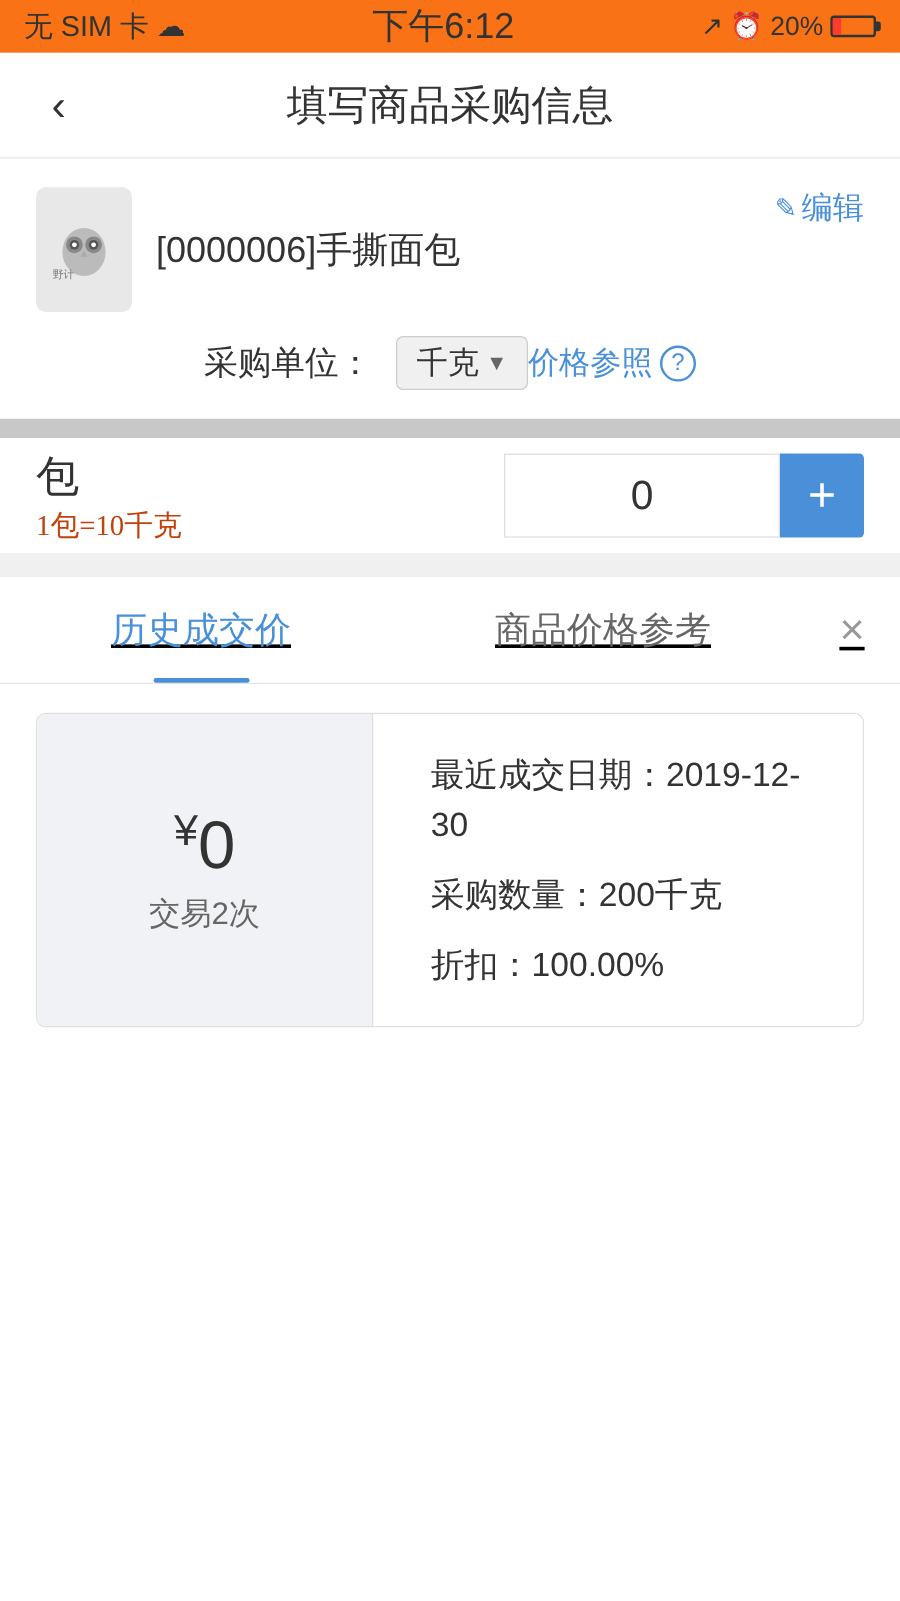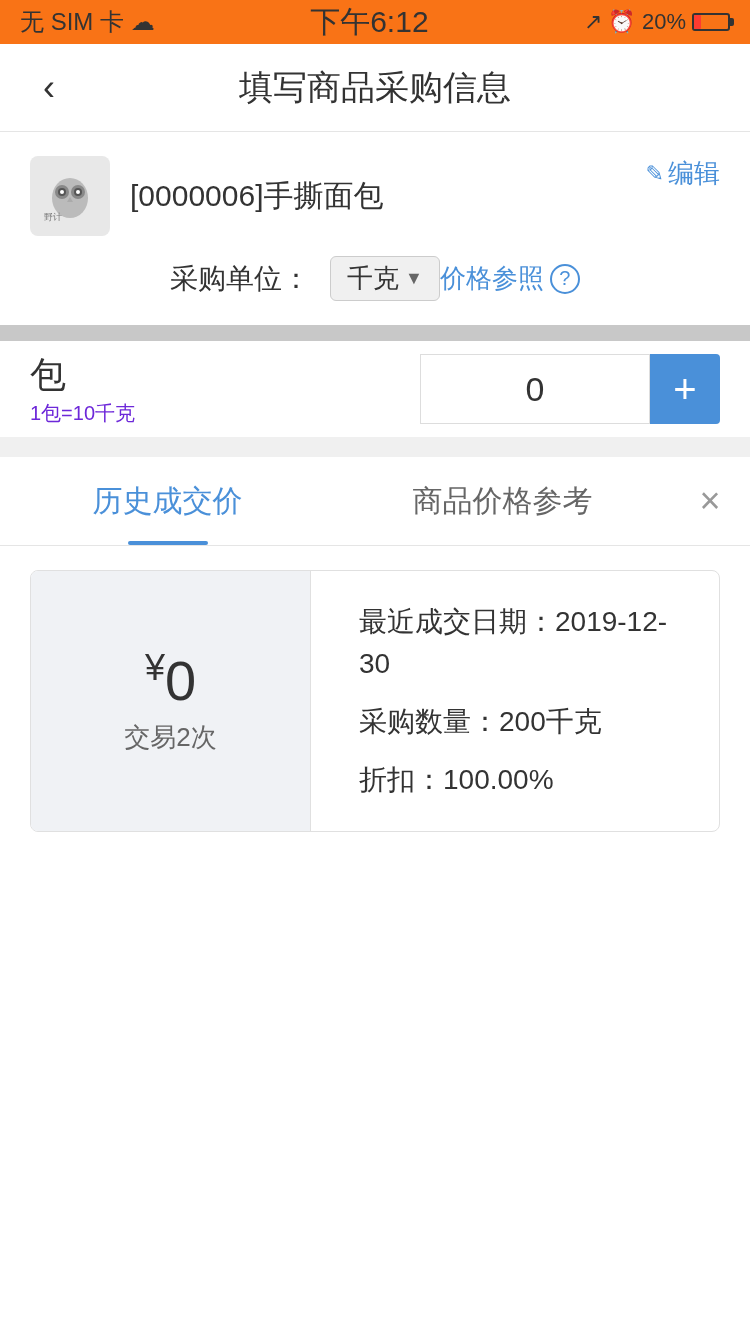--- a/index.html
+++ b/index.html
@@ -111,21 +111,21 @@
       align-items: flex-start;
       justify-content: space-between;
     }
     .product-left {
       display: flex;
       align-items: center;
       gap: 20px;
     }
     .product-icon {
       width: 80px;
-      height: 80px;
+      height: 104px;
       background: #e8e8e8;
       border-radius: 8px;
       display: flex;
       align-items: center;
       justify-content: center;
       overflow: hidden;
     }
     .owl-icon {
       font-size: 28px;
       color: #888;
@@ -221,22 +221,23 @@
     .quantity-label-area {
       display: flex;
       flex-direction: column;
     }
     .quantity-unit {
       font-size: 36px;
       color: #333;
       font-weight: 500;
     }
     .quantity-conversion {
-      font-size: 20px;
-      color: #6d28d9;
+      font-size: 24px;
+      color: #c2410c;
+      font-family: Liberation Serif, serif;
     }
     .quantity-input-area {
       display: flex;
       align-items: center;
       gap: 0;
     }
     .quantity-input-box {
       width: 230px;
       height: 70px;
       border: 1px solid #ddd;
@@ -264,20 +265,21 @@
     
     .tabs-container {
       background: #ffffff;
       margin-top: 20px;
     }
     .tabs-header {
       display: flex;
       align-items: center;
       border-bottom: 1px solid #e5e5e5;
       position: relative;
+      text-decoration: underline;
     }
     .tab-item {
       flex: 1;
       height: 88px;
       display: flex;
       align-items: center;
       justify-content: center;
       font-size: 30px;
       color: #666;
       cursor: pointer;

